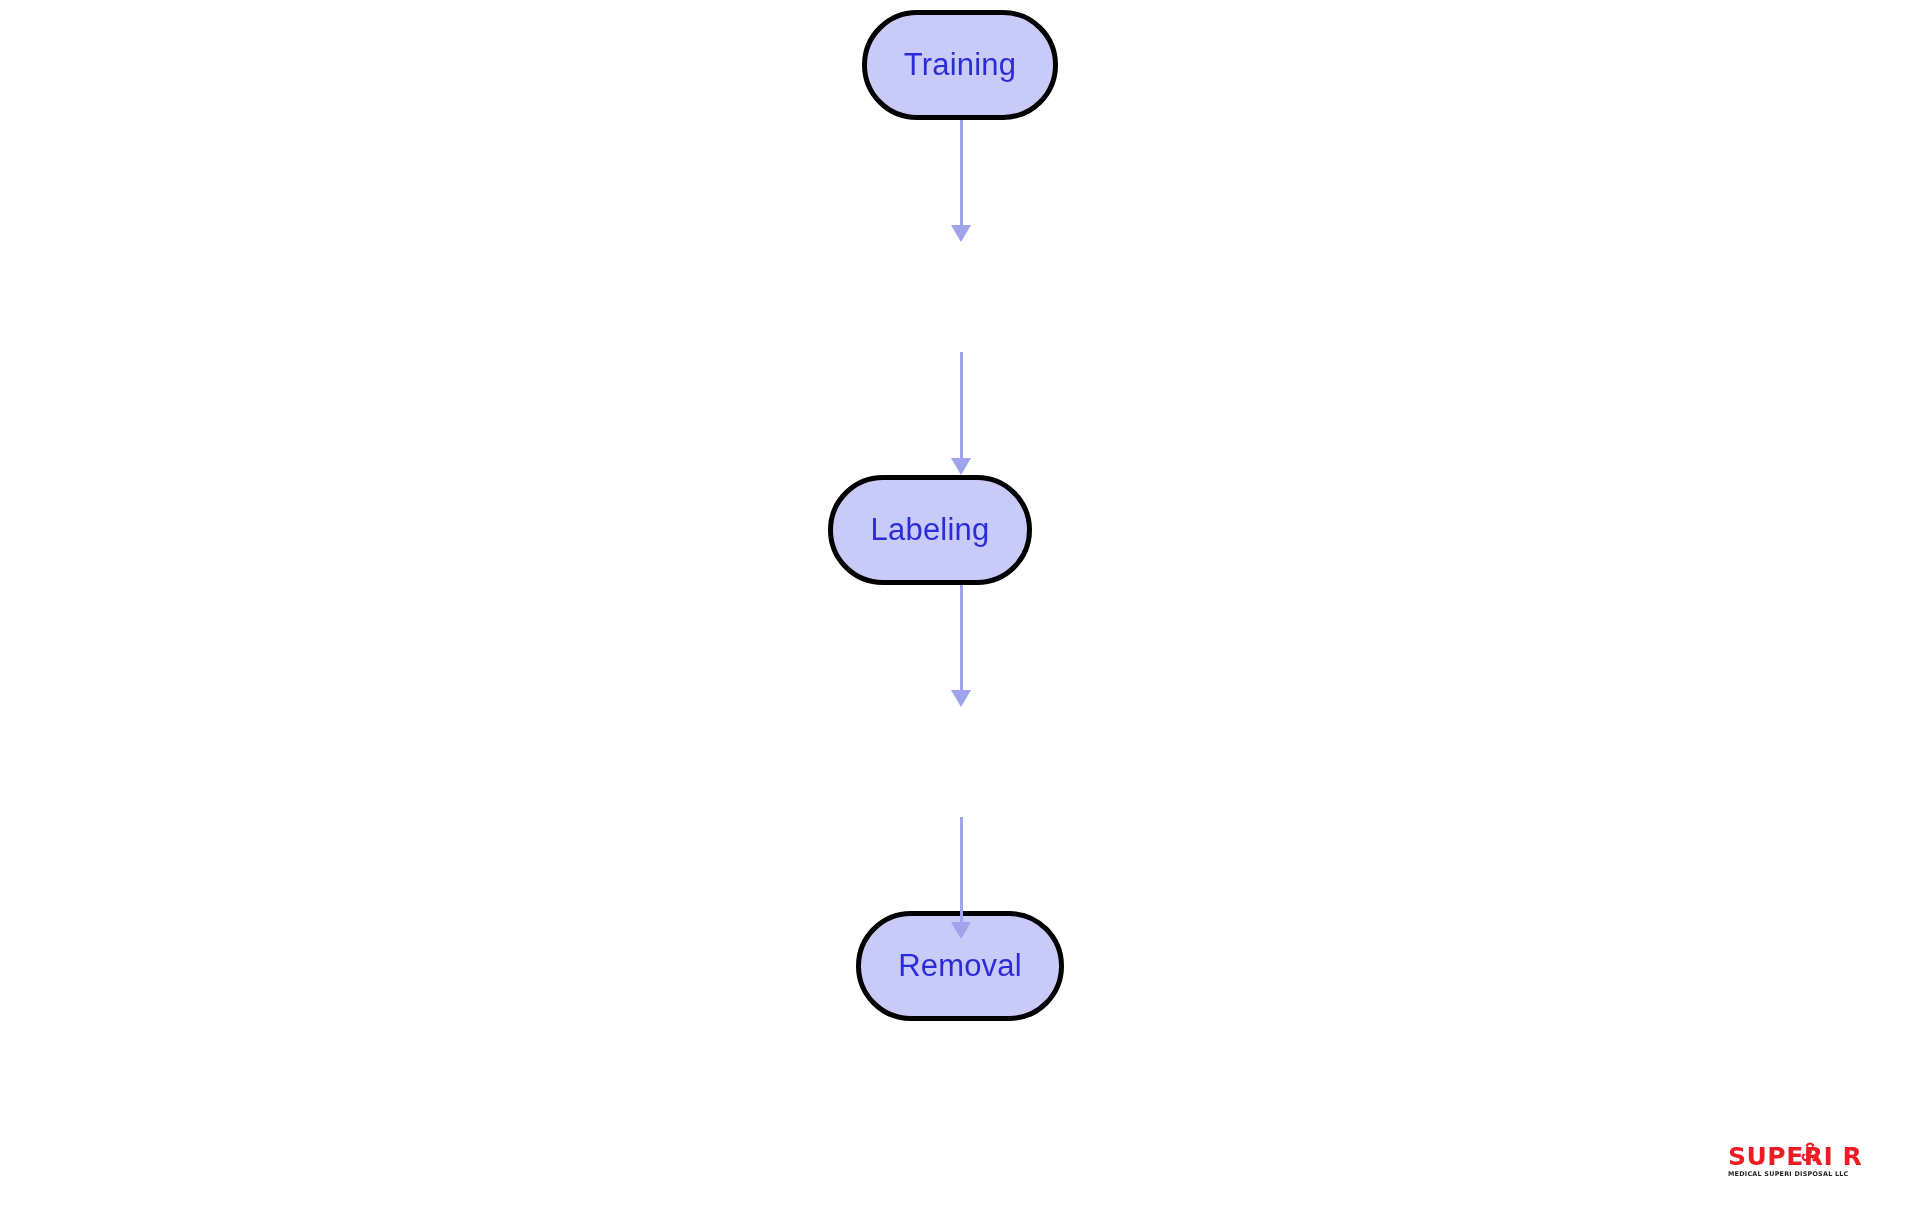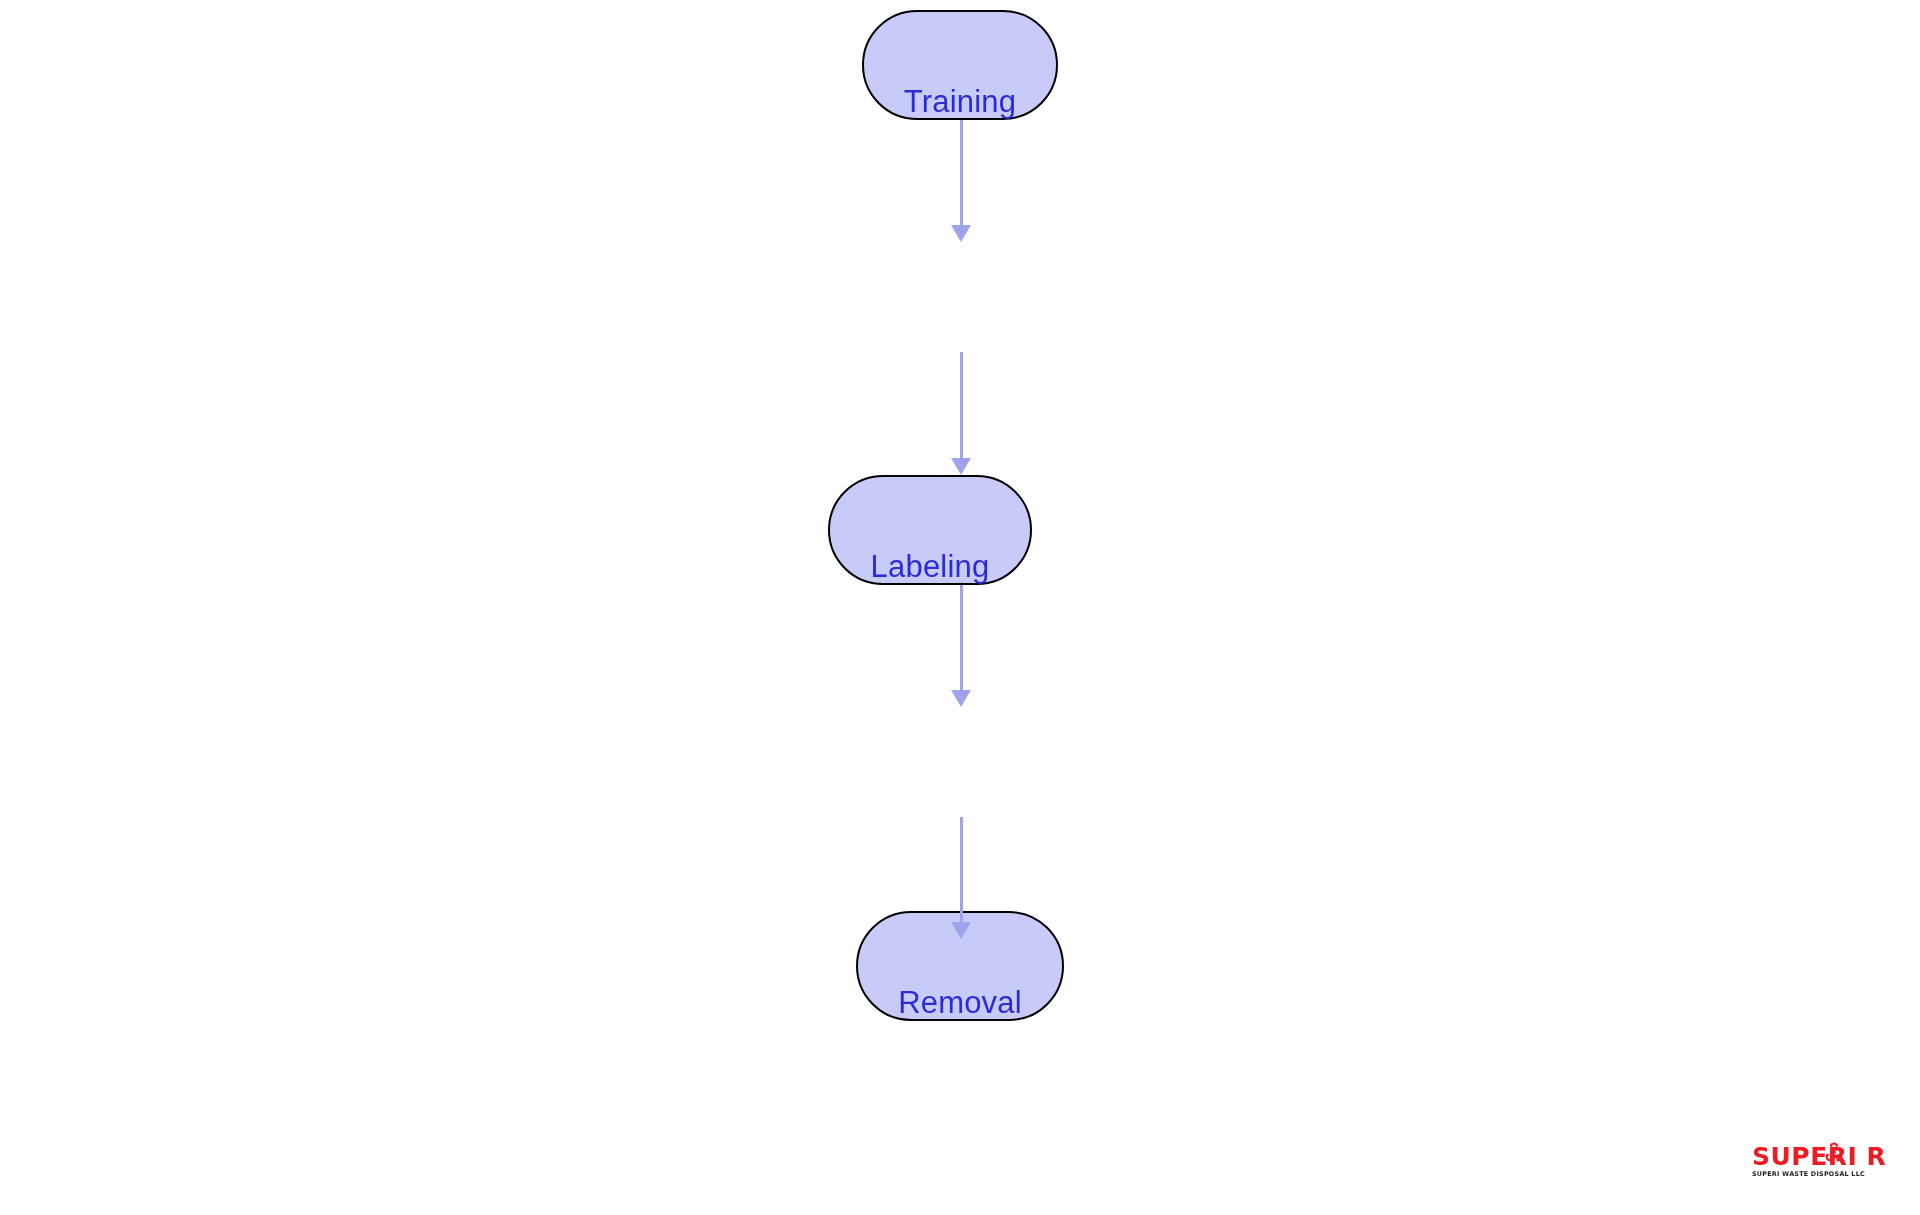--- a/index.html
+++ b/index.html
@@ -20,24 +20,24 @@
     left: 0;
     top: 0;
     width: 1920px;
     height: 1215px;
   }
 
   .flow-node {
     position: absolute;
     box-sizing: border-box;
     background: #c8caf8;
-    border: 2px solid #000000;
+    border: 5px solid #000000;
     border-radius: 9999px;
     display: flex;
-    align-items: flex-end;
+    align-items: center;
     justify-content: center;
     color: #2b2bd8;
     font-family: "Liberation Sans", sans-serif;
     font-size: 31px;
     font-weight: 400;
     letter-spacing: 0.2px;
     white-space: nowrap;
     line-height: 1;
   }
 
@@ -62,21 +62,21 @@
     width: 0;
     height: 0;
     border-left: 10.5px solid transparent;
     border-right: 10.5px solid transparent;
     border-top: 17px solid #9fa3ec;
   }
 
   
   #watermark {
     position: absolute;
-    right: 40px;
+    right: 64px;
     bottom: 38px;
     width: 128px;
     user-select: none;
   }
   #watermark .wm-wordmark {
     position: relative;
     display: block;
     font-family: "DejaVu Sans", sans-serif;
     font-weight: 700;
     font-size: 25px;
@@ -149,14 +149,14 @@
 <div id="watermark">
   <span class="wm-wordmark">SUPERI R</span>
   <svg class="wm-biohazard" viewBox="0 0 64 64">
     <g fill="#ed1c24">
       <path d="M32 4c-6.2 0-11.4 4.2-12.9 9.9 4.1 1.6 7.3 5 8.6 9.2h8.6c1.3-4.2 4.5-7.6 8.6-9.2C43.4 8.2 38.2 4 32 4zm0 6.5a5.6 5.6 0 110 11.2 5.6 5.6 0 010-11.2z"></path>
       <path d="M9.1 52.6c3.1 5.4 9.4 7.9 15.1 6.4-.5-4.4 1-8.8 4.1-11.9l-4.3-7.4c-4.3.9-8.8-.2-12.2-3-4.2 4.1-5.2 10.5-2.7 15.9zm5.6-3.3a5.6 5.6 0 119.7-5.6 5.6 5.6 0 01-9.7 5.6z"></path>
       <path d="M54.9 52.6c2.5-5.4 1.5-11.8-2.7-15.9-3.4 2.8-7.9 3.9-12.2 3l-4.3 7.4c3.1 3.1 4.6 7.5 4.1 11.9 5.7 1.5 12-1 15.1-6.4zm-5.6-3.3a5.6 5.6 0 11-9.7-5.6 5.6 5.6 0 019.7 5.6z"></path>
       <path d="M32 26.3a5.8 5.8 0 100 11.6 5.8 5.8 0 000-11.6z"></path>
     </g>
   </svg>
-  <span class="wm-tagline">SUPERI WASTE DISPOSAL LLC</span>
+  <span class="wm-tagline">MEDICAL SUPERI DISPOSAL LLC</span>
 </div>
 
 </body></html>

